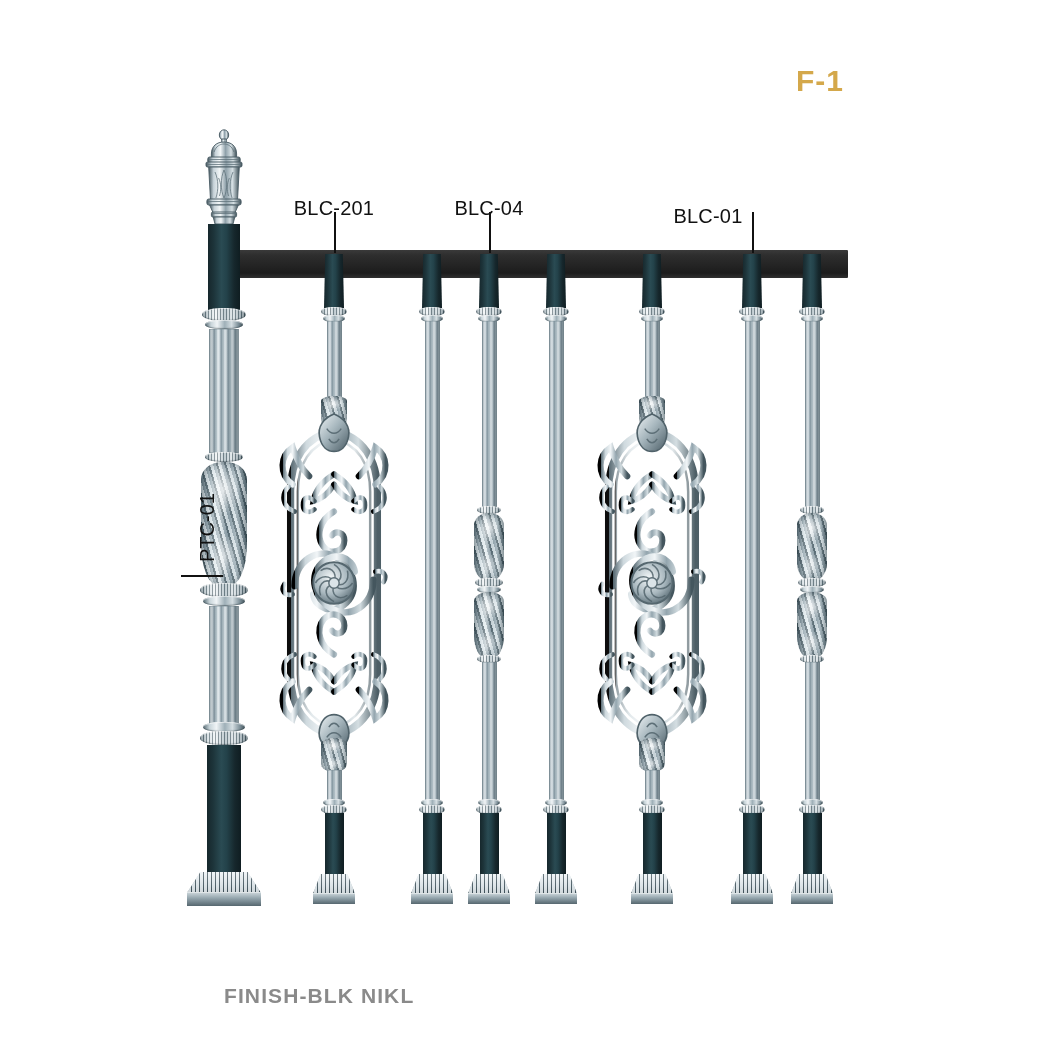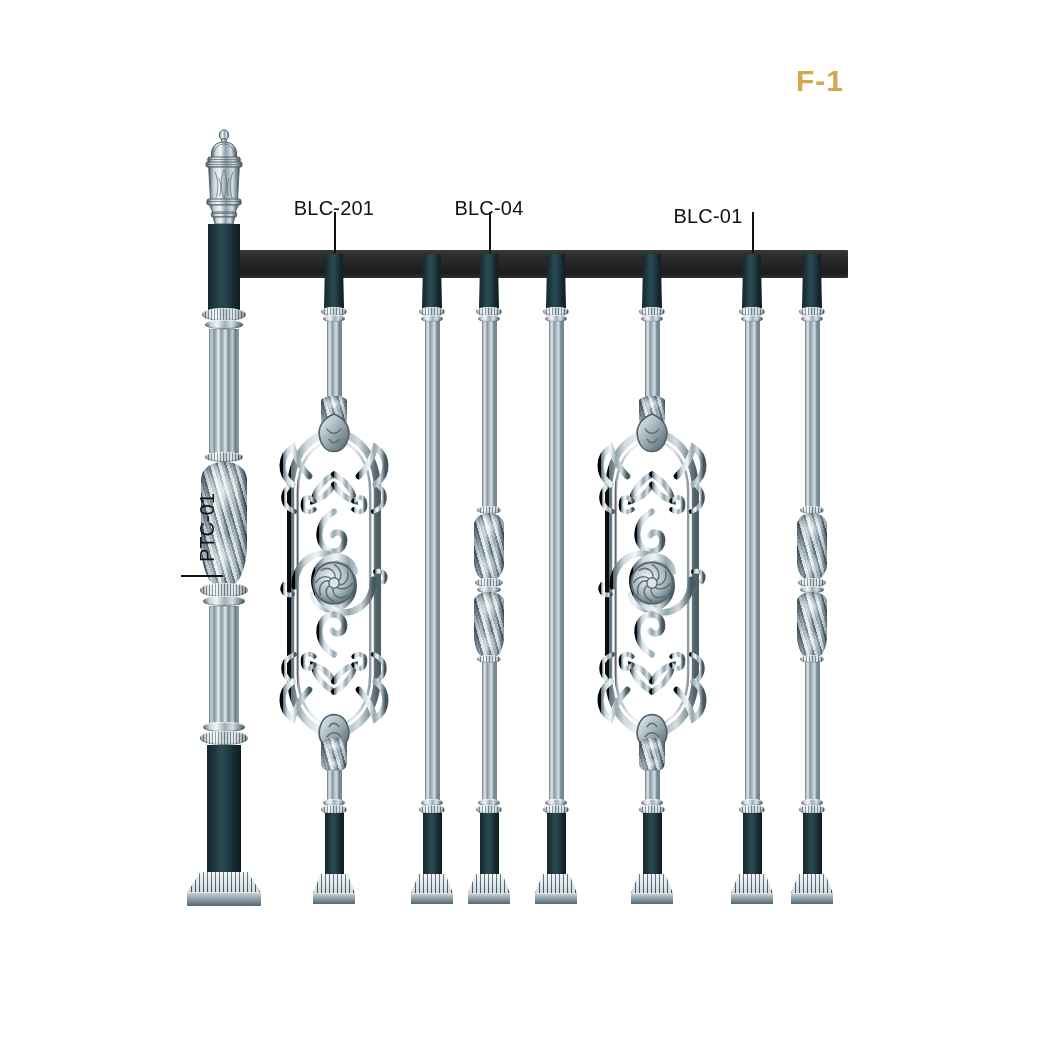--- a/index.html
+++ b/index.html
@@ -534,13 +534,14 @@
       <div class="leader-v" style="left: 334px; top: 212px; height: 41px;"></div>
       <div class="part-label" style="left: 489px; top: 197px;">BLC-04</div>
       <div class="leader-v" style="left: 489px; top: 212px; height: 41px;"></div>
       <div class="part-label" style="left: 708px; top: 197px; margin-top: 8px;">BLC-01</div>
       <div class="leader-v" style="left: 752px; top: 212px; height: 41px;"></div>
     </div>
 
   <div class="post-label" id="post-label" style="left: 196px; top: 562px;">PTC-01</div>
   <div class="leader-h" id="post-leader" style="left: 181px; top: 575px; width: 42px;"></div>
 
+  <div class="finish-note">FINISH-BLK NIKL</div>
 </div>
 
 </body></html>

